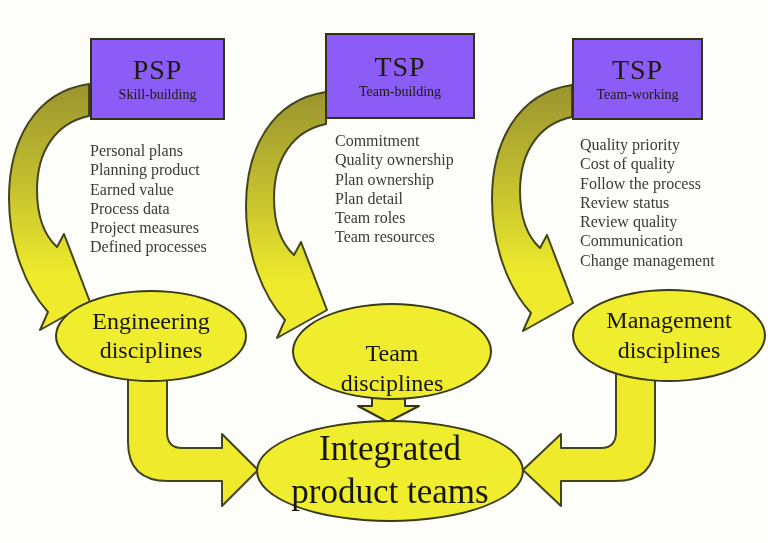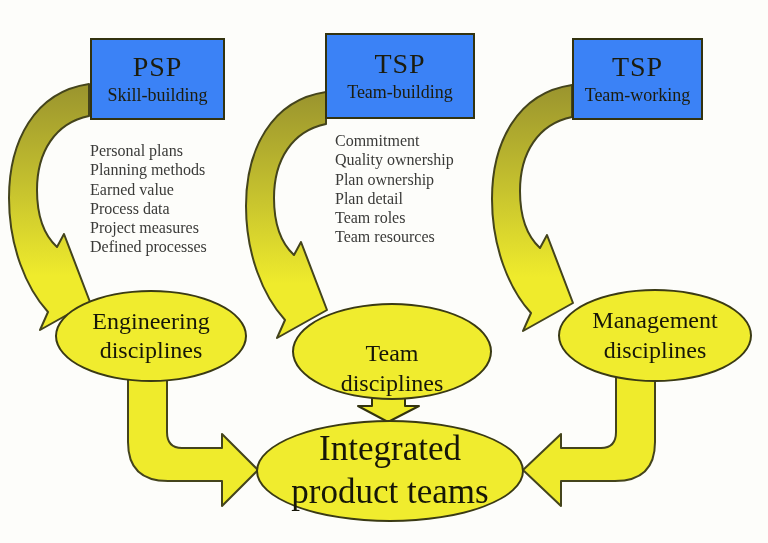--- a/index.html
+++ b/index.html
@@ -5,30 +5,30 @@
   html,body{margin:0;padding:0;}
   body{
     width:768px;height:543px;position:relative;overflow:hidden;
     background:#fdfdfa;
     font-family:"Liberation Serif", serif;
   }
   .stage{position:absolute;inset:0;width:768px;height:543px;}
   svg.arrows{position:absolute;left:0;top:0;z-index:1;}
   .node{position:absolute;z-index:2;box-sizing:border-box;}
   .box{
-    background:#3b82f6;
+    background:#8b5cf6;
     border:2px solid #33330f;
     text-align:center;
     display:flex;flex-direction:column;justify-content:center;
   }
   .box-title{
     font-size:28px;color:#1c1c0d;line-height:1.05;letter-spacing:1px;
   }
   .box-subtitle{
-    font-size:18px;color:#1c1c0d;margin-top:3px;
+    font-size:14px;color:#1c1c0d;margin-top:3px;
   }
   .list{
     color:#3a3a38;font-size:16px;line-height:19.3px;white-space:nowrap;
   }
   .ellipse{
     background:#f0ec2e;
     border:2px solid #3a3a14;
     border-radius:50%;
     display:flex;align-items:center;justify-content:center;
     text-align:center;
@@ -73,48 +73,57 @@
     <div class="box-subtitle">Team-building</div>
   </div>
 
   <div class="node box" style="left:572px;top:38px;width:131px;height:82px;">
     <div class="box-title">TSP</div>
     <div class="box-subtitle">Team-working</div>
   </div>
 
   <div class="node list" style="left:90px;top:141px;">
     <div>Personal plans</div>
-    <div>Planning methods</div>
+    <div>Planning product</div>
     <div>Earned value</div>
     <div>Process data</div>
     <div>Project measures</div>
     <div>Defined processes</div>
   </div>
 
   <div class="node list" style="left:335px;top:131px;">
     <div>Commitment</div>
     <div>Quality ownership</div>
     <div>Plan ownership</div>
     <div>Plan detail</div>
     <div>Team roles</div>
     <div>Team resources</div>
   </div>
 
+  <div class="node list" style="left:580px;top:135px;">
+    <div>Quality priority</div>
+    <div>Cost of quality</div>
+    <div>Follow the process</div>
+    <div>Review status</div>
+    <div>Review quality</div>
+    <div>Communication</div>
+    <div>Change management</div>
+  </div>
 
   <div class="node ellipse" style="left:55px;top:290px;width:192px;height:92px;">
     <div class="ellipse-label">Engineering
 disciplines</div>
   </div>
 
   <div class="node ellipse" style="left:292px;top:303px;width:200px;height:97px;align-items:flex-end;">
     <div class="ellipse-label">Team
 disciplines</div>
   </div>
 
-  <div class="node ellipse" style="left:558px;top:289px;width:194px;height:93px;">
+  <div class="node ellipse" style="left:572px;top:289px;width:194px;height:93px;">
     <div class="ellipse-label">Management
 disciplines</div>
   </div>
 
   <div class="node ellipse" style="left:256px;top:420px;width:268px;height:102px;">
     <div class="ellipse-label big">Integrated
 product teams</div>
   </div>
 
 </div>

